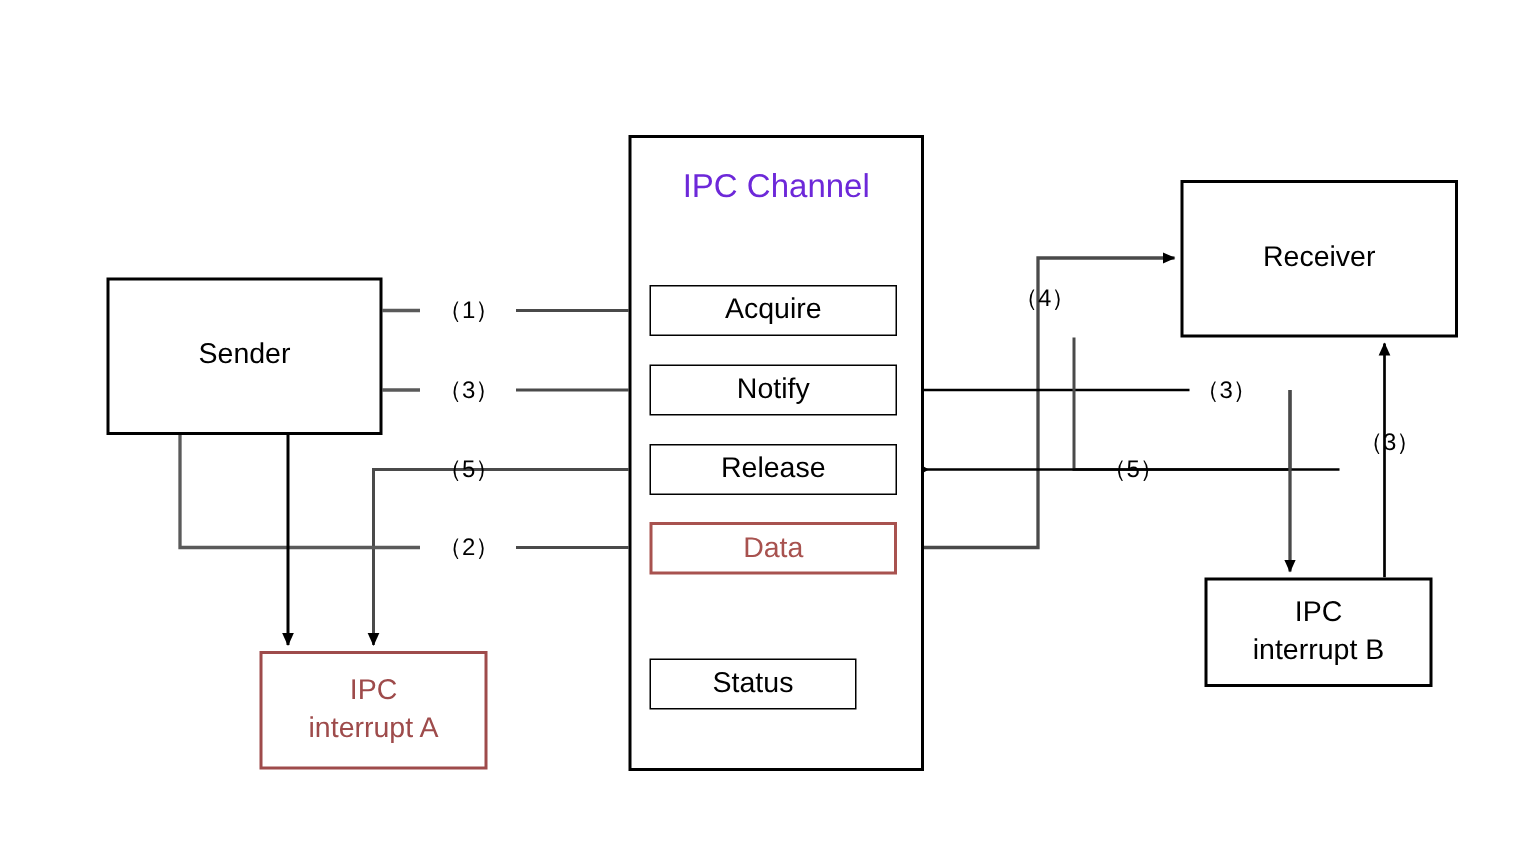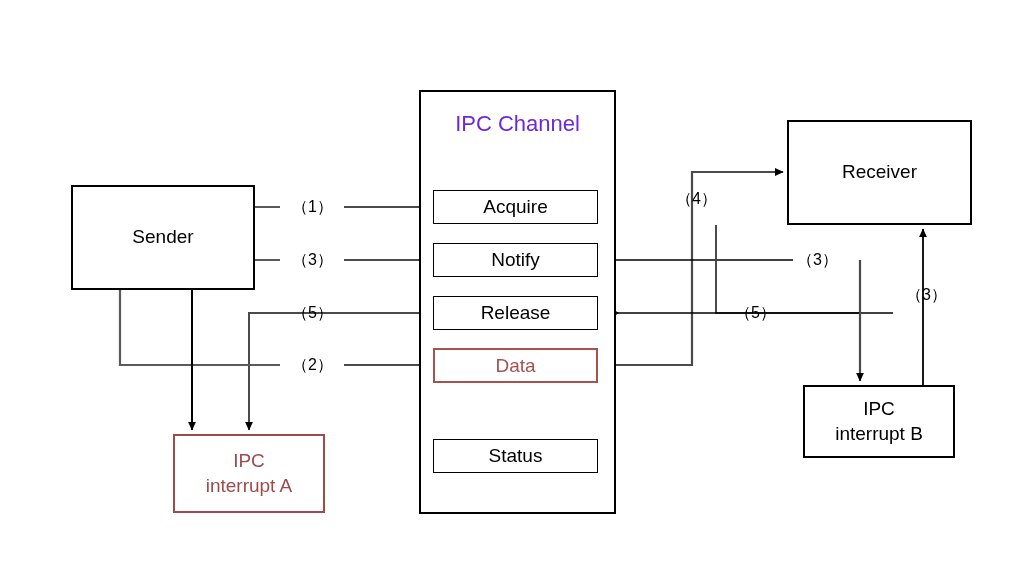--- a/index.html
+++ b/index.html
@@ -132,21 +132,21 @@
   </div>
   <div class="subbox fs19" style="left:433px; top:296px; width:165px; height:34px;">
     <span>Release</span>
   </div>
   <div class="subbox fs19" style="left:433px; top:243px; width:165px; height:34px;">
     <span>Notify</span>
   </div>
   <div class="subbox subbox-red fs19" style="left:433px; top:348px; width:165px; height:35px;">
     <span>Data</span>
   </div>
-  <div class="subbox fs19" style="left:433px; top:439px; width:165px; height:34px;">
+  <div class="subbox fs19" style="left:433px; top:439px; width:138px; height:34px;">
     <span>Status</span>
   </div>
 
   <div class="box fs19" style="left:31px; top:185px; width:184px; height:105px;margin-left:40px;">
     <span class="ln">Sender</span>
   </div>
 
   <div class="box box-red fs19" style="left:173px; top:434px; width:152px; height:79px;">
     <span class="ln">IPC</span>
     <span class="ln">interrupt A</span>

